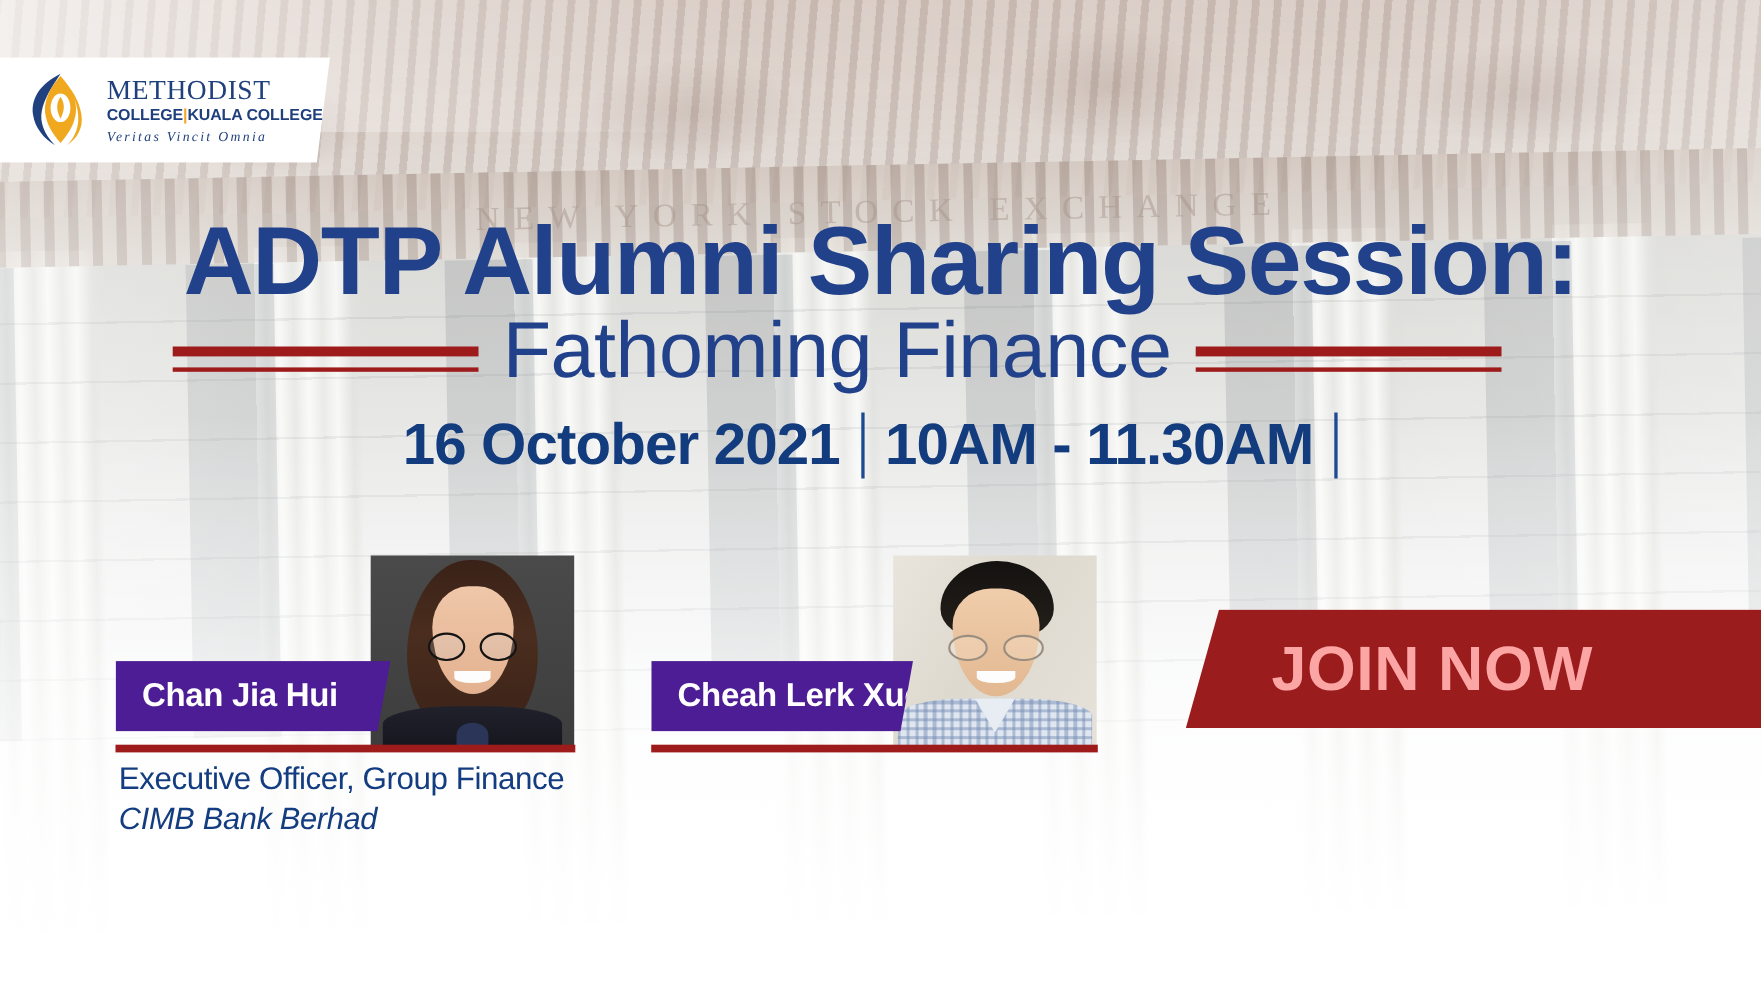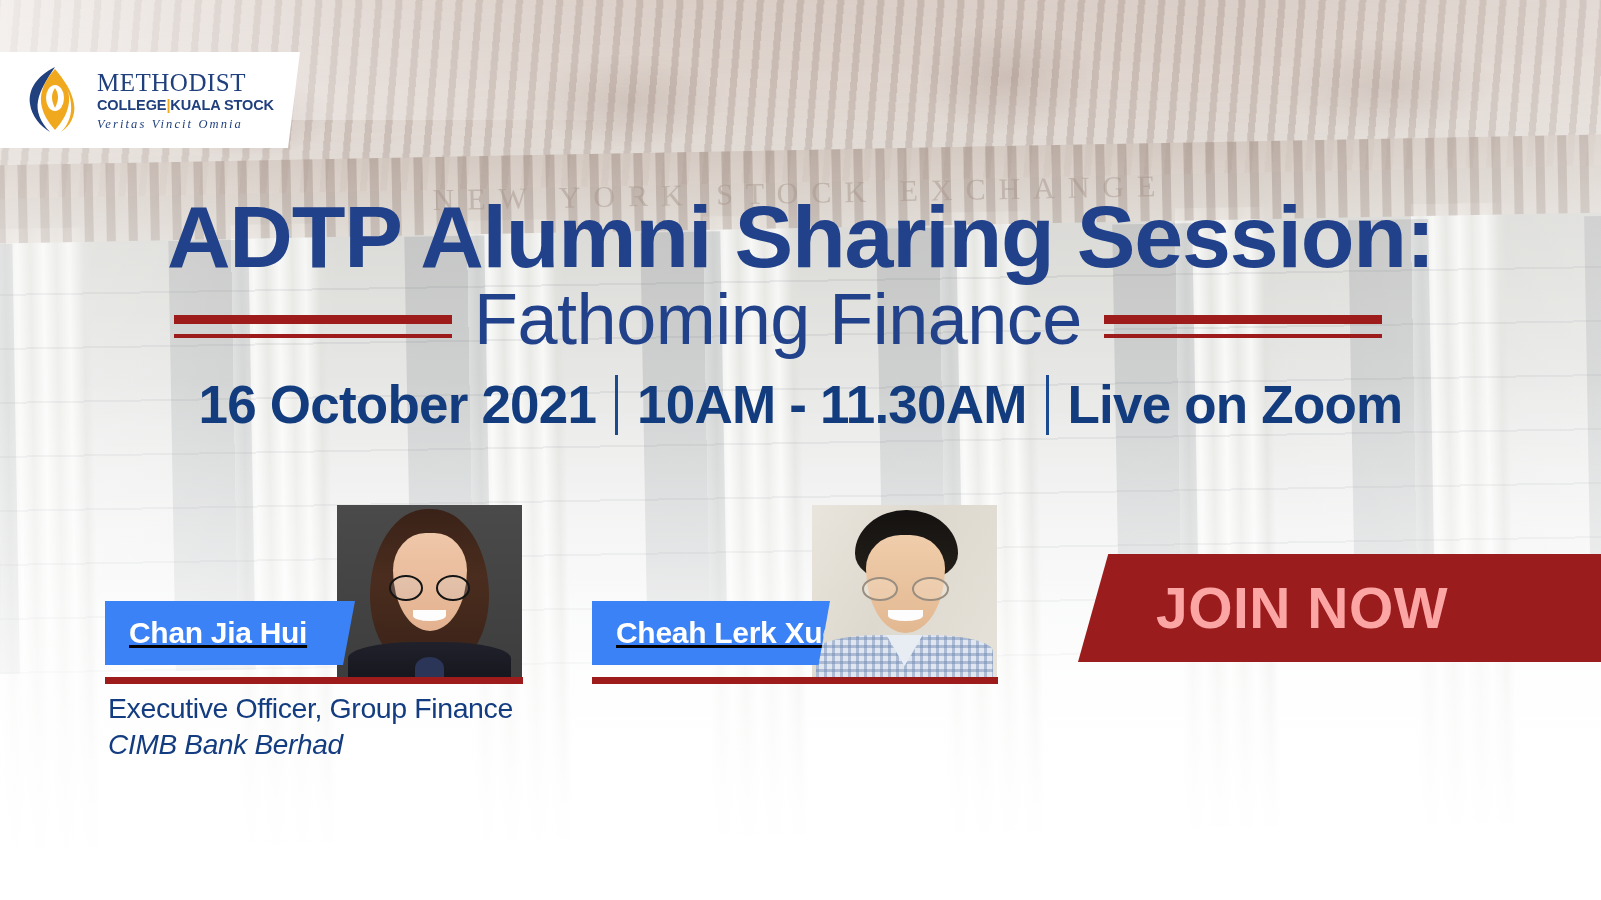--- a/index.html
+++ b/index.html
@@ -239,21 +239,20 @@
   }
   .subtitle-row {
     position: absolute;
     left: 0;
     top: 278px;
     width: 1522px;
     height: 82px;
     display: flex;
     align-items: center;
     justify-content: center;
-    padding-left: 17px;
   }
   .rule-group {
     width: 278px;
     flex: 0 0 auto;
     position: relative;
     height: 46px;
   }
   .rule-group .rule-thick {
     position: absolute;
     left: 0;
@@ -453,28 +452,27 @@
     height: 18%;
     background: #e8edf4;
     transform: rotate(0deg);
     -webkit-clip-path: polygon(50% 100%, 0 0, 100% 0);
     clip-path: polygon(50% 100%, 0 0, 100% 0);
   }
 
   .nameplate {
     position: absolute;
     height: 64px;
-    background: #3b82f6;
+    background: #4c1d95;
     display: flex;
     align-items: center;
     padding-left: 24px;
     box-sizing: border-box;
     -webkit-clip-path: polygon(0 0, 100% 0, 95.2% 100%, 0 100%);
     clip-path: polygon(0 0, 100% 0, 95.2% 100%, 0 100%);
-    text-decoration: underline;
   }
   .nameplate span {
     font-size: 30px;
     font-weight: 700;
     color: #ffffff;
     letter-spacing: -0.3px;
     white-space: nowrap;
   }
   .name-a { left: 105px; top: 601px; width: 250px; }
   .name-b { left: 592px; top: 601px; width: 238px; }
@@ -553,21 +551,21 @@
     <svg class="logo-flame" viewBox="0 0 66 72">
       <path d="M33 3 C15 12 6 25 8 40 C9.6 52 18 62 28 68 C18 58 14 47 16 37 C18 26 25 15 33 3 Z" fill="#20407e"></path>
       <path d="M33 5 C23 16 18 27 19 38 C20 48 25 57 33 66 C41 57 46 48 47 38 C48 27 43 16 33 5 Z" fill="#f0a81e"></path>
       <path d="M33 7 C44 17 50 28 52 40 C54 52 48 62 39 68 C47 60 50 50 49 40 C48 28 42 17 33 7 Z" fill="#f0a81e"></path>
       <ellipse cx="33" cy="34" rx="9" ry="13" fill="#ffffff"></ellipse>
       <path d="M33 24 C29 30 29 36 33 44 C37 36 37 30 33 24 Z" fill="#f0a81e"></path>
     </svg>
     <div class="logo-text">
       <div class="logo-l1">METHODIST</div>
       <div class="logo-l2">
-        <span>COLLEGE</span><span class="sep">|</span><span>KUALA STOCK</span>
+        <span>COLLEGE</span><span class="sep">|</span><span>KUALA COLLEGE</span>
       </div>
       <div class="logo-l3">Veritas Vincit Omnia</div>
     </div>
   </div>
 
   <div class="title-main">ADTP Alumni Sharing Session:</div>
 
   <div class="subtitle-row">
     <div class="rule-group">
       <div class="rule-thick"></div>
@@ -578,21 +576,20 @@
       <div class="rule-thick"></div>
       <div class="rule-thin"></div>
     </div>
   </div>
 
   <div class="meta-row">
     <span>16 October 2021</span>
     <span class="meta-pipe"></span>
     <span>10AM - 11.30AM</span>
     <span class="meta-pipe"></span>
-    <span>Live on Zoom</span>
   </div>
 
   <div class="speaker-photo photo-a">
     <div class="hair"></div>
     <div class="face"></div>
     <div class="glasses">
         <i></i>
         <i></i>
       </div>
     <div class="smile"></div>

